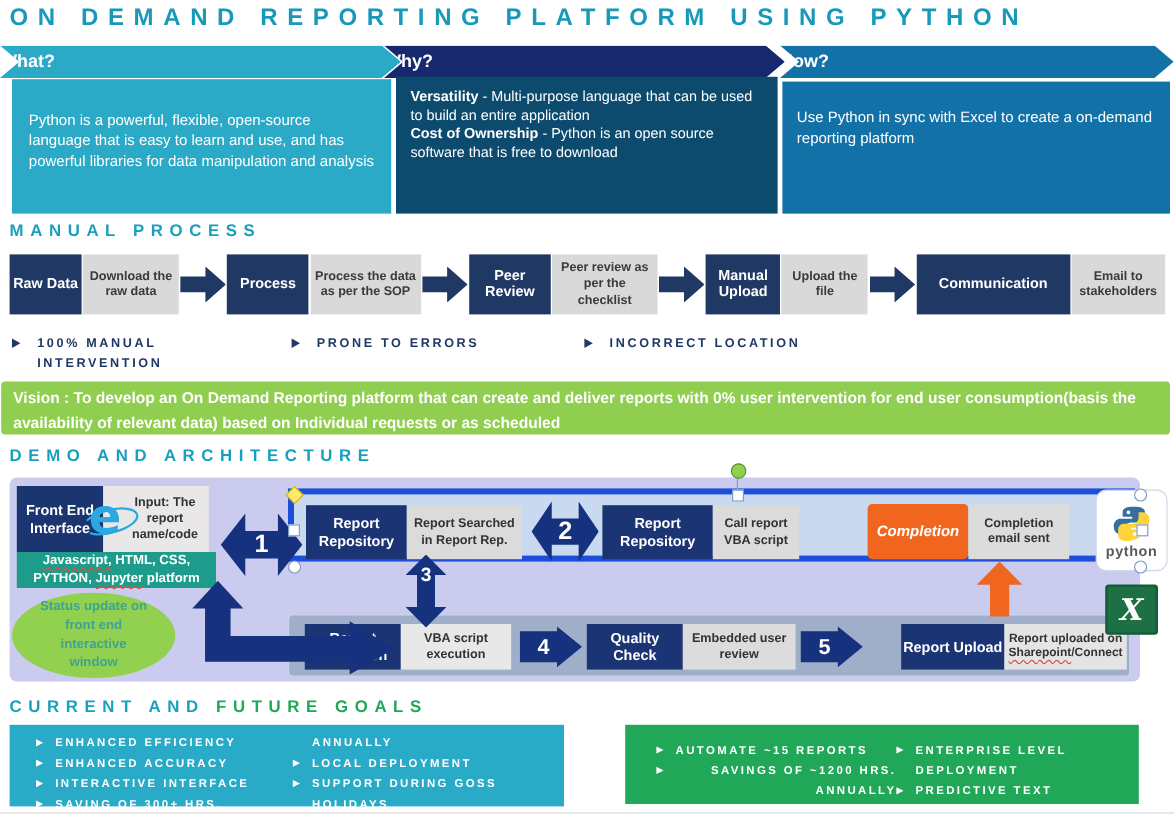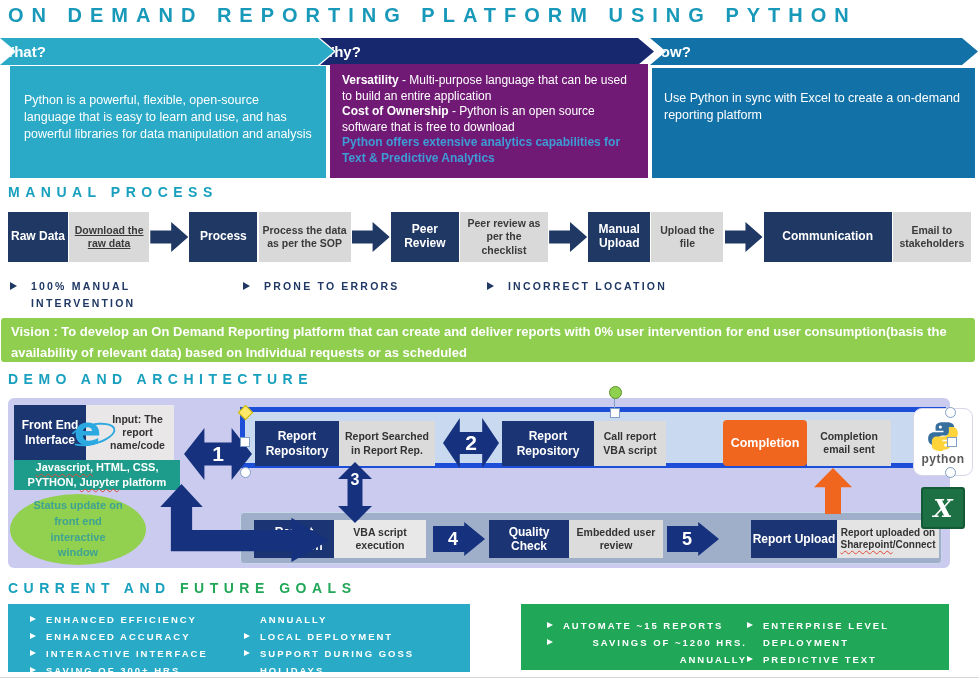--- a/index.html
+++ b/index.html
@@ -75,34 +75,33 @@
   <div class="abs chev notch" style="left:320px;top:38px;width:334px;background:#17286F;">
     <span>Why?</span>
   </div>
   <div class="abs chev notch" style="left:650px;top:38px;width:328px;background:#1271A7;">
     <span>How?</span>
   </div>
 
   <div class="abs pillar" style="left:10px;top:66px;width:316px;height:112px;background:#2AAAC6;padding:26px 14px 0;font-size:12.5px;line-height:1.35;">
     <span>Python is a powerful, flexible, open-source language that is easy to learn and use, and has powerful libraries for data manipulation and analysis</span>
   </div>
-  <div class="abs pillar" style="left:330px;top:64px;width:318px;height:114px;background:#701a75;padding:9px 12px 0;font-size:12px;line-height:1.3;">
+  <div class="abs pillar" style="left:330px;top:64px;width:318px;height:114px;background:#0c4a6e;padding:9px 12px 0;font-size:12px;line-height:1.3;">
     <div><b>Versatility</b><span> - Multi-purpose language that can be used to build an entire application</span></div>
     <div><b>Cost of Ownership</b><span> - Python is an open source software that is free to download</span></div>
-    <div style="color:#3E9BD5;font-weight:bold;">Python offers extensive analytics capabilities for Text &amp; Predictive Analytics</div>
   </div>
   <div class="abs pillar" style="left:652px;top:68px;width:323px;height:110px;background:#1271A7;padding:22px 12px 0;font-size:12.5px;font-weight:normal;line-height:1.35;">
     <span>Use Python in sync with Excel to create a on-demand reporting platform</span>
   </div>
 
   <div class="abs sec-head" style="left:8px;top:184px;">MANUAL PROCESS</div>
 
   <div class="abs mp-row">
     <div class="mp-box" style="width:60px;">Raw Data</div>
-    <div class="mp-desc" style="width:80px;text-decoration:underline;">Download the raw data</div>
+    <div class="mp-desc" style="width:80px;">Download the raw data</div>
     <div class="mp-arrow"></div>
     <div class="mp-box" style="width:68px;">Process</div>
     <div class="mp-desc" style="width:92px;">Process the data as per the SOP</div>
     <div class="mp-arrow"></div>
     <div class="mp-box" style="width:68px;">Peer Review</div>
     <div class="mp-desc" style="width:88px;">Peer review as per the checklist</div>
     <div class="mp-arrow"></div>
     <div class="mp-box" style="width:62px;">Manual Upload</div>
     <div class="mp-desc" style="width:72px;">Upload the file</div>
     <div class="mp-arrow"></div>
@@ -161,21 +160,21 @@
         </div>
       <div class="abs dblh" style="left:198px;top:6px;width:56px;height:50px;font-size:21px;">
         <span>2</span>
         </div>
       <div class="abs a-navy" style="left:257px;top:9px;width:92px;height:45px;">
         <span>Report Repository</span>
         </div>
       <div class="abs a-gray" style="left:349px;top:9px;width:72px;height:45px;">
         <span>Call report VBA script</span>
         </div>
-      <div class="abs completion" style="left:478px;top:8px;width:84px;height:46px;">
+      <div class="abs completion" style="left:478px;top:8px;width:84px;height:46px;font-style:italic;">
         <span>Completion</span>
         </div>
       <div class="abs a-gray" style="left:562px;top:8px;width:84px;height:46px;background:#DCDCDC;">
         <span>Completion email sent</span>
         </div>
 
       <div class="pycard" style="left:668px;top:-4px;width:58px;height:66px;">
         <svg width="34" height="34" viewBox="0 0 64 64">
           <path fill="#366E9D" d="M32 6c-9 0-14 3-14 9v7h15v3H15c-6 0-11 4-11 12 0 7 4 12 11 12h6v-8c0-6 5-10 11-10h12c5 0 9-4 9-9V15c0-6-6-9-14-9h-7zm-5 6a3 3 0 110 6 3 3 0 010-6z"></path>
           <path fill="#FFD43B" d="M32 58c9 0 14-3 14-9v-7H31v-3h18c6 0 11-4 11-12 0-7-4-12-11-12h-6v8c0 6-5 10-11 10H20c-5 0-9 4-9 9v9c0 6 6 9 14 9h7zm5-6a3 3 0 110-6 3 3 0 010 6z"></path>

